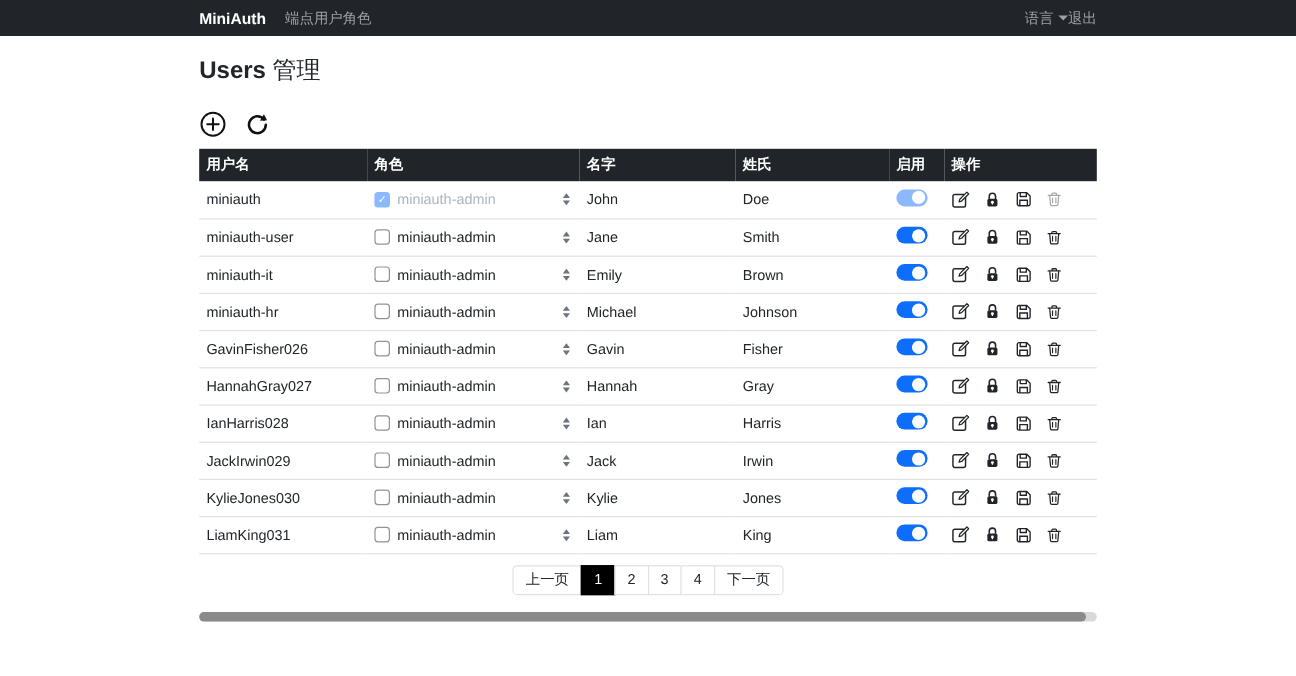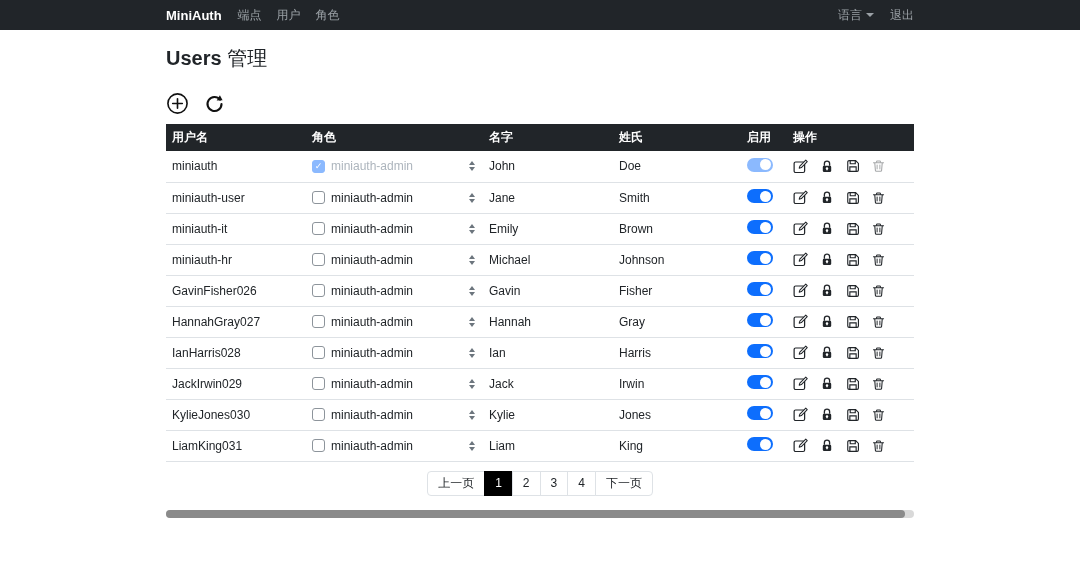--- a/index.html
+++ b/index.html
@@ -3,23 +3,23 @@
 <meta charset="utf-8">
 <style>
   * { margin:0; padding:0; box-sizing:border-box; }
   html,body { width:1080px; height:563px; background:#fff;
     font-family:"Liberation Sans","DejaVu Sans",sans-serif; color:#212529; overflow:hidden; }
 
   
   .navbar { height:30px; background:#212529; display:flex; align-items:center; }
   .navbar-inner { width:748px; margin:0 auto; display:flex; align-items:center; }
   .brand { color:#fff; font-weight:700; font-size:13px; margin-right:16px; cursor:pointer; }
-  .nav-links { display:flex; gap:15px; flex:1;font-family:Liberation Mono, monospace; }
+  .nav-links { display:flex; flex:1;font-family:Liberation Mono, monospace; }
   .nav-link { color:#9ba1a6; font-size:12px; cursor:pointer; }
-  .nav-right { display:flex; gap:16px; align-items:center; }
+  .nav-right { display:flex; align-items:center; }
   .caret { display:inline-block; width:0; height:0; border-left:4px solid transparent;
     border-right:4px solid transparent; border-top:4px solid #9ba1a6; margin-left:4px; vertical-align:middle; }
 
   
   .container { width:748px; margin:3px auto; }
   .page-title { font-size:20px; font-weight:400; margin-top:15px; }
   .page-title b { font-weight:700; }
   .toolbar { margin-top:20px; margin-bottom:9px; display:flex; gap:15px; align-items:center; }
   .icon-btn { background:none; border:none; cursor:pointer; padding:0; line-height:0; }
 

